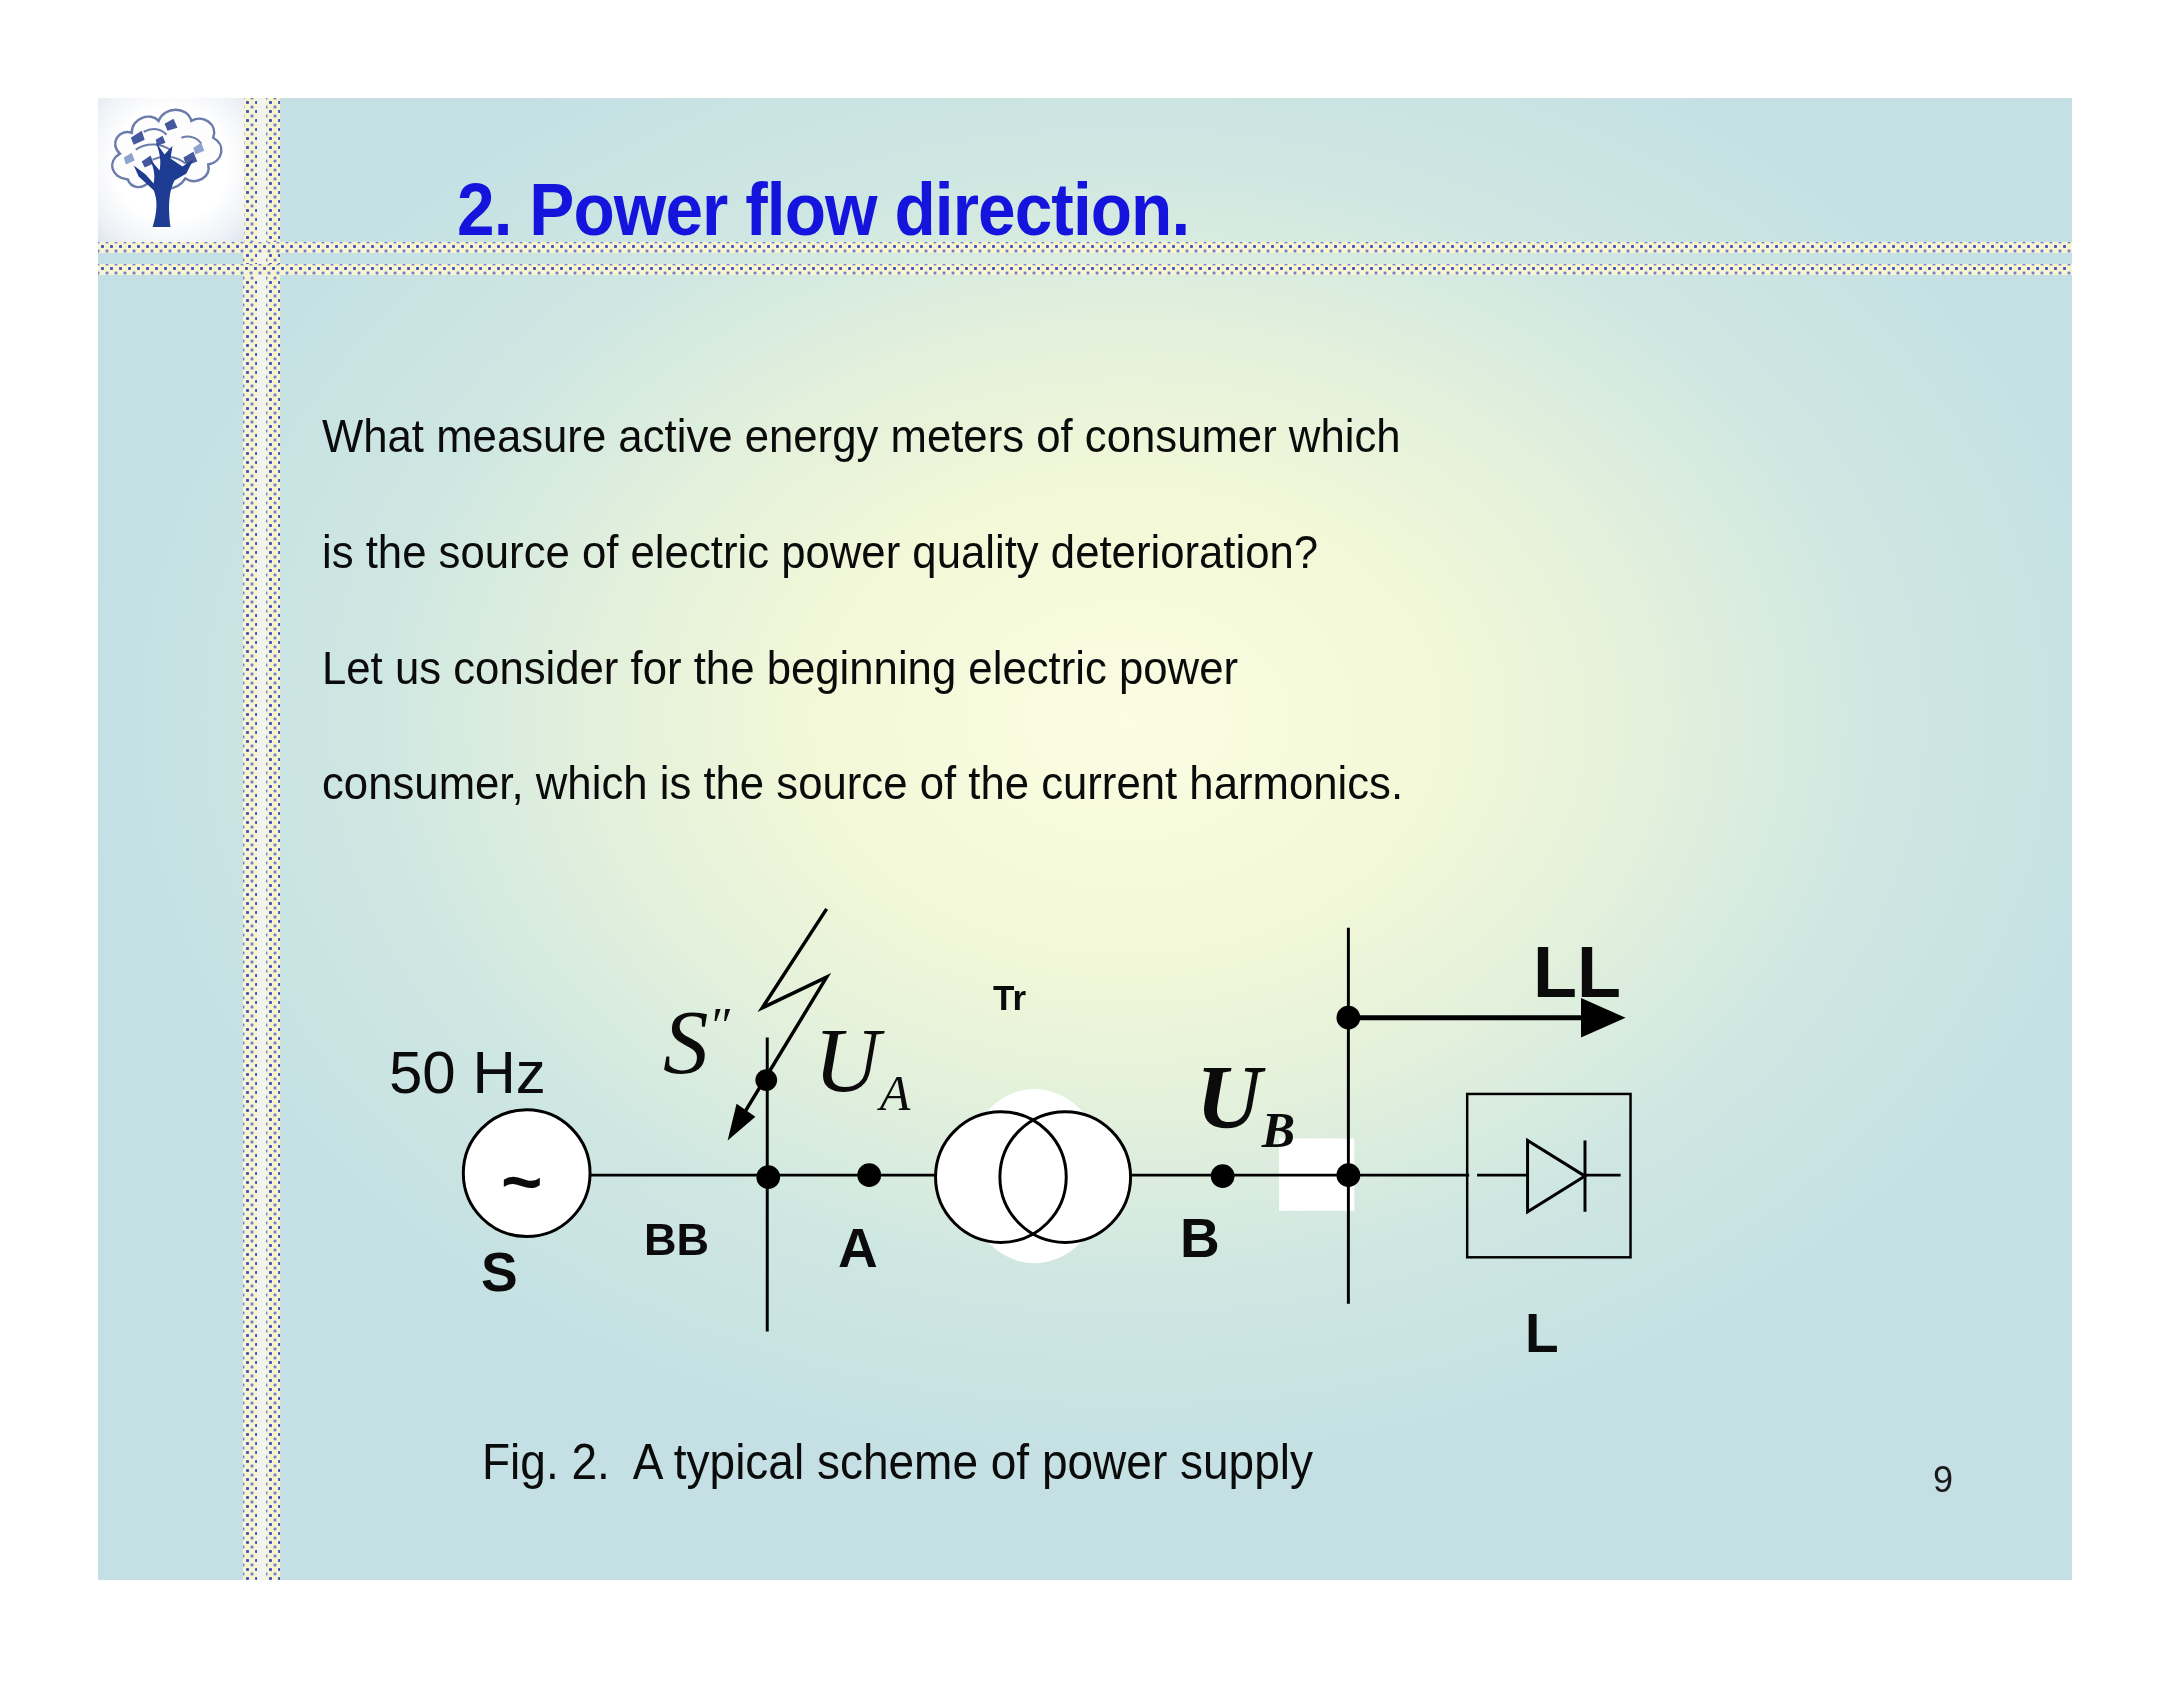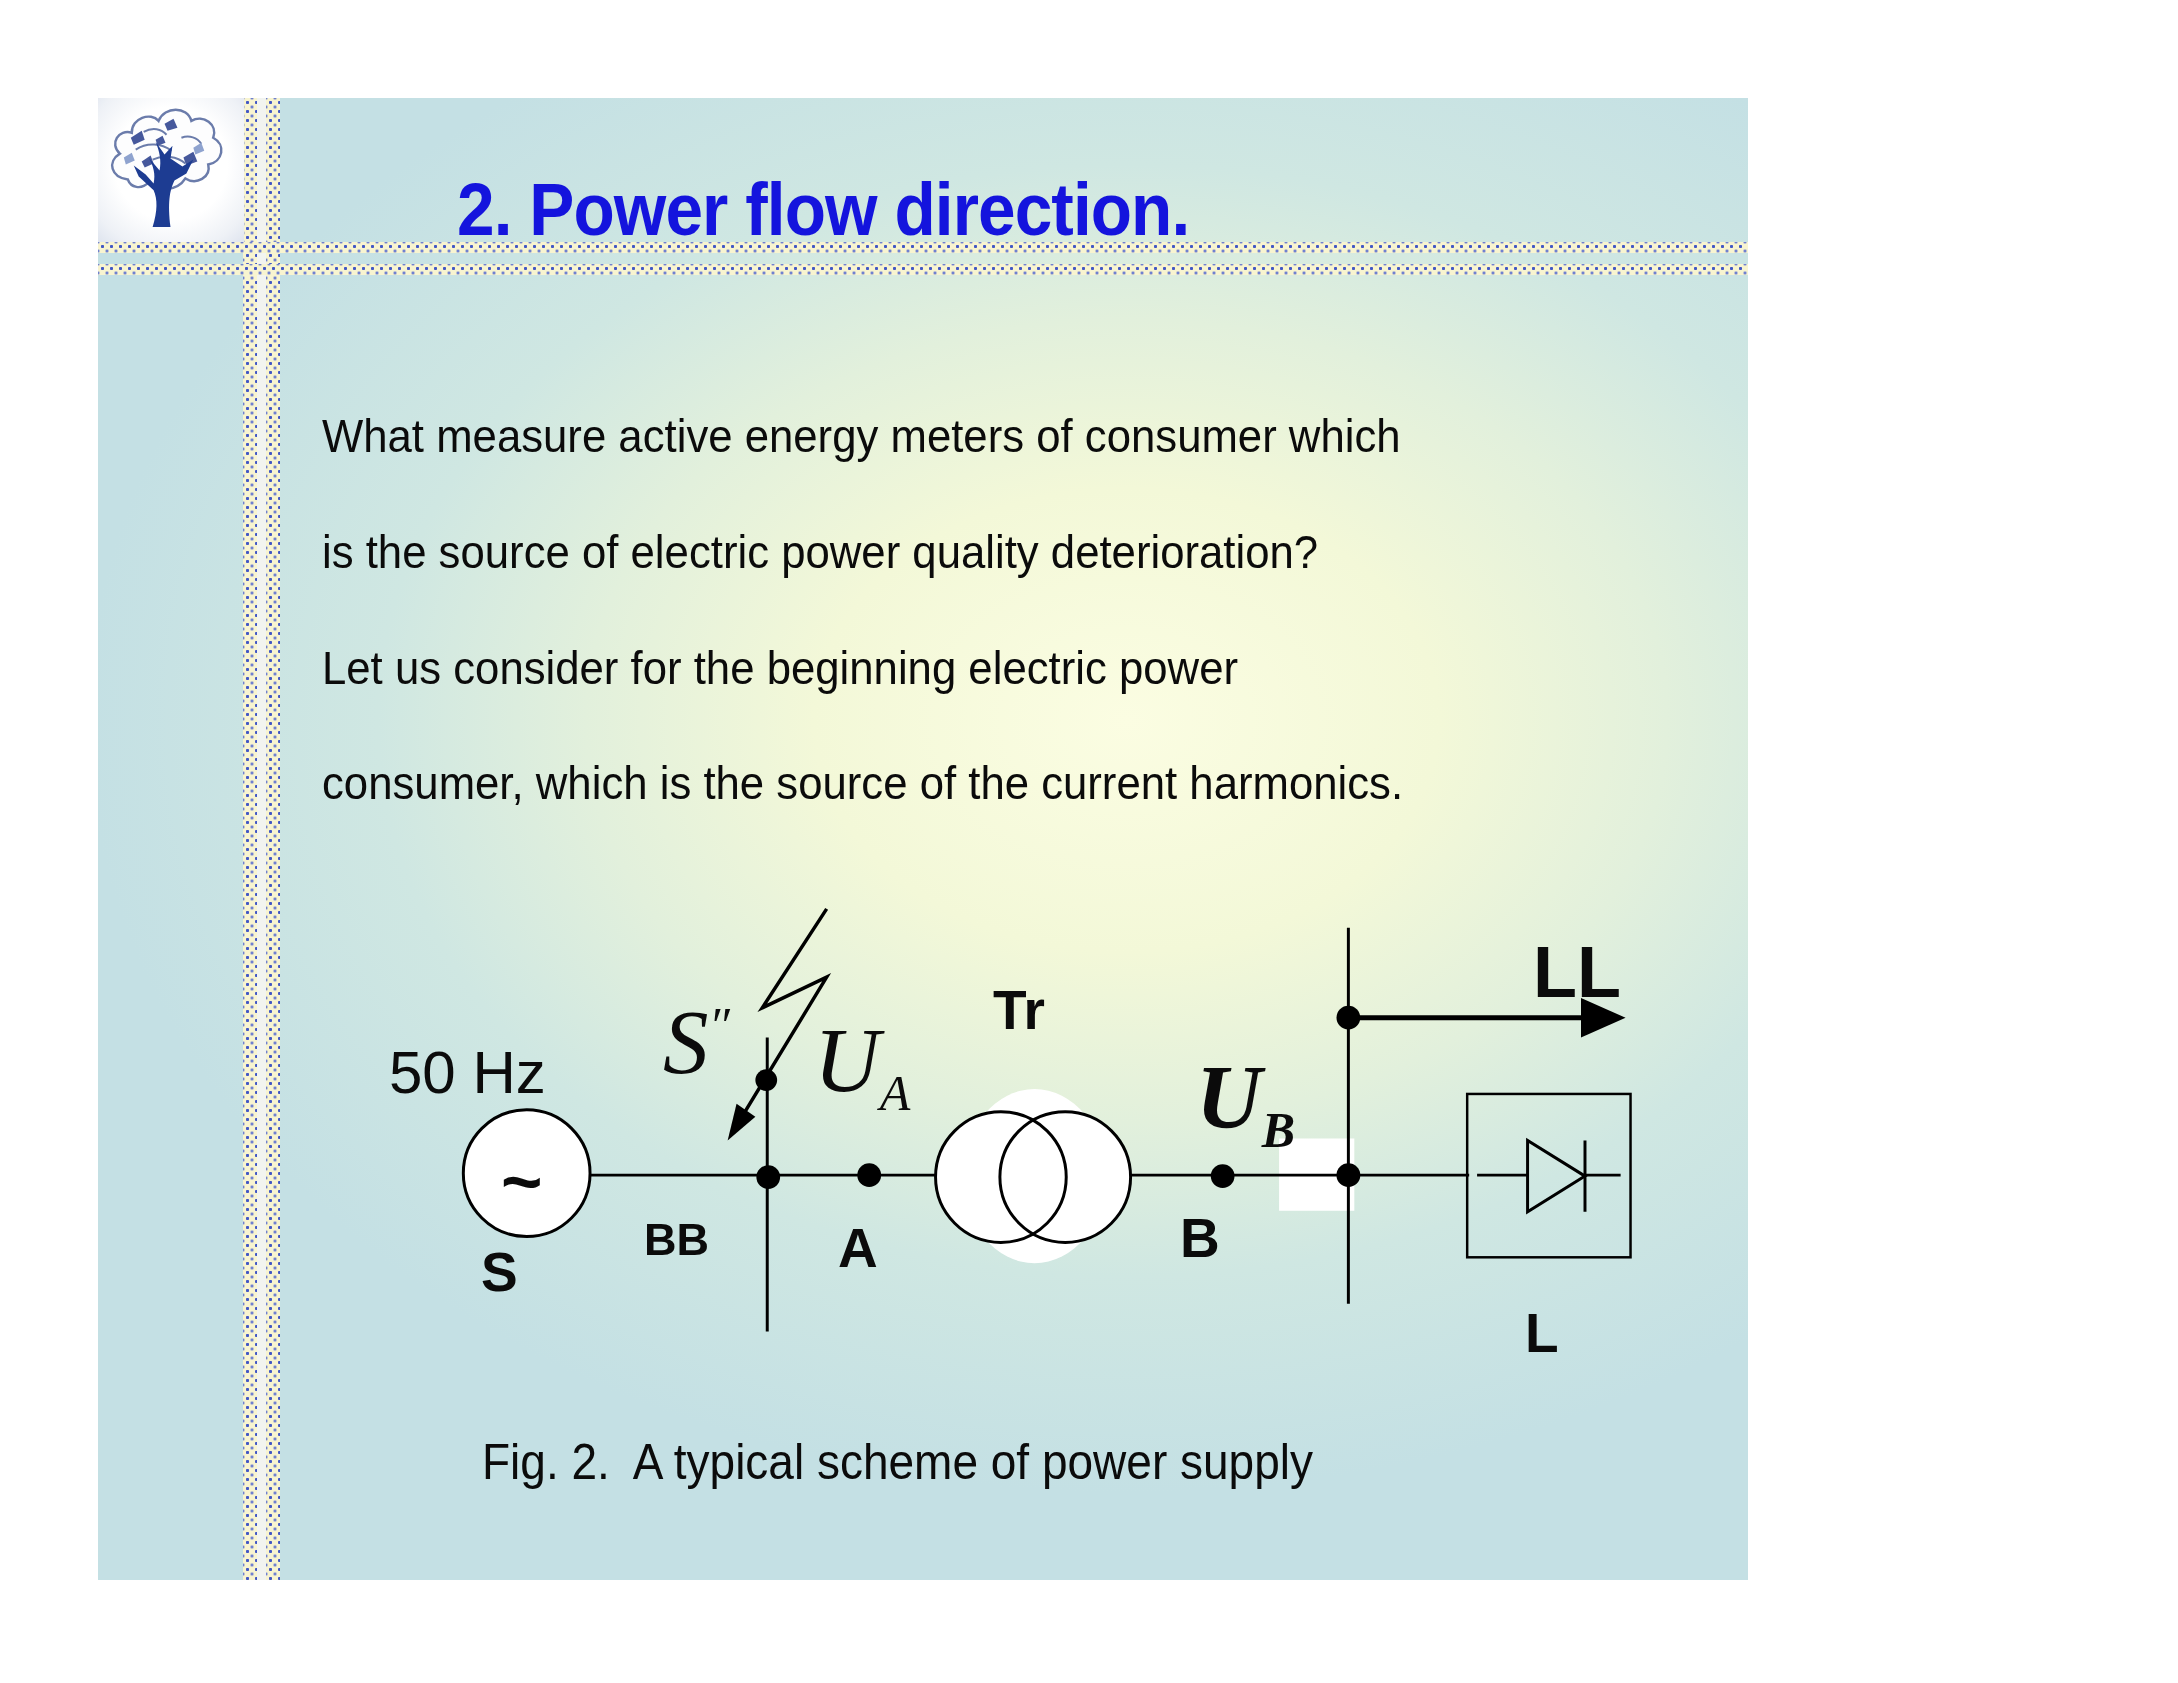--- a/index.html
+++ b/index.html
@@ -1,16 +1,16 @@
 <!DOCTYPE html>
 <html><head>
 <meta charset="utf-8">
 <style>
   html,body{margin:0;padding:0;background:#fff;}
-  #canvas{position:relative;width:1748px;height:1683px;background:#ffffff;overflow:hidden;
+  #canvas{position:relative;width:2072px;height:1683px;background:#ffffff;overflow:hidden;
           font-family:"Liberation Sans",sans-serif;}
   .abs{position:absolute;}
   
   #slide{left:98px;top:98px;width:1978px;height:1482px;
          background:
            radial-gradient(ellipse 1040px 772px at 52% 42%,
              #fbfde2 0%, #f3f8d8 30%, #e2f0dc 52%, #cfe7e2 72%, #c4e0e4 100%);
   }
   
   .dotband{
@@ -139,21 +139,21 @@
       <line x1="1601" y1="1152" x2="1601" y2="1224" stroke="#000" stroke-width="3"></line>
       <line x1="1601" y1="1187" x2="1637" y2="1187" stroke="#000" stroke-width="3"></line>
     </g>
   </svg>
 
   <div class="abs dlabel" style="left:389px;top:1038px;font-size:60px;">50 Hz</div>
   <div class="abs dlabel" style="left:501px;top:1141px;font-size:71px;font-weight:bold;">~</div>
   <div class="abs dlabel bold" style="left:481px;top:1240px;font-size:55px;">S</div>
   <div class="abs dlabel bold" style="left:644px;top:1214px;font-size:45px;">BB</div>
   <div class="abs dlabel bold" style="left:838px;top:1216px;font-size:55px;">A</div>
-  <div class="abs dlabel bold" style="left:993px;top:978px;font-size:55px;">Tr</div>
+  <div class="abs dlabel bold" style="left:993px;top:978px;font-size:35px;">Tr</div>
   <div class="abs dlabel bold" style="left:1180px;top:1206px;font-size:55px;">B</div>
   <div class="abs dlabel bold" style="left:1533px;top:931px;font-size:72px;">LL</div>
   <div class="abs dlabel bold" style="left:1525px;top:1301px;font-size:55px;">L</div>
 
   <div class="abs dlabel ser" style="left:663px;top:990px;font-size:91px;"><span>S</span><sup class="ser" style="font-size:51px;">″</sup></div>
 
   <div class="abs dlabel ser" style="left:814px;top:1008px;font-size:91px;"><span>U</span><sub class="ser" style="font-size:50px;">A</sub></div>
 
   <div class="abs dlabel ser" style="left:1196px;top:1045px;font-size:91px;font-weight:bold;"><span>U</span><sub class="ser" style="font-size:50px;">B</sub></div>
 

